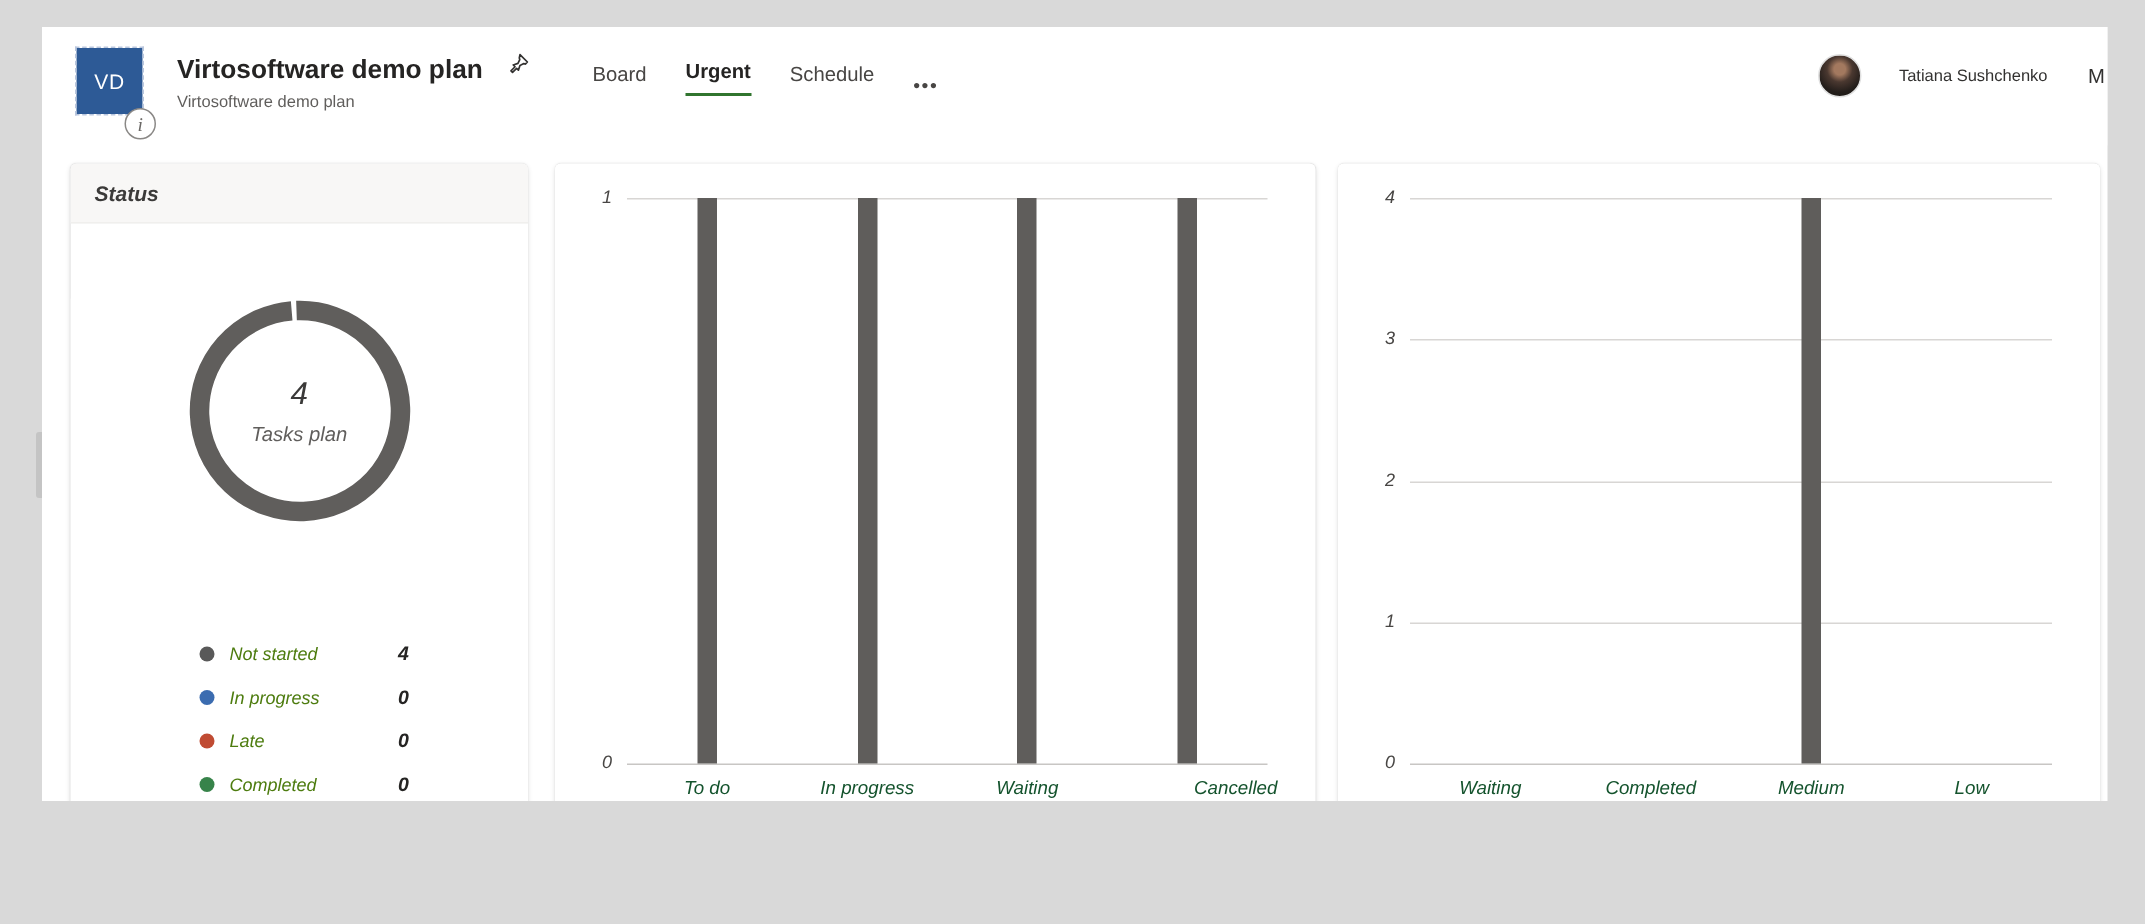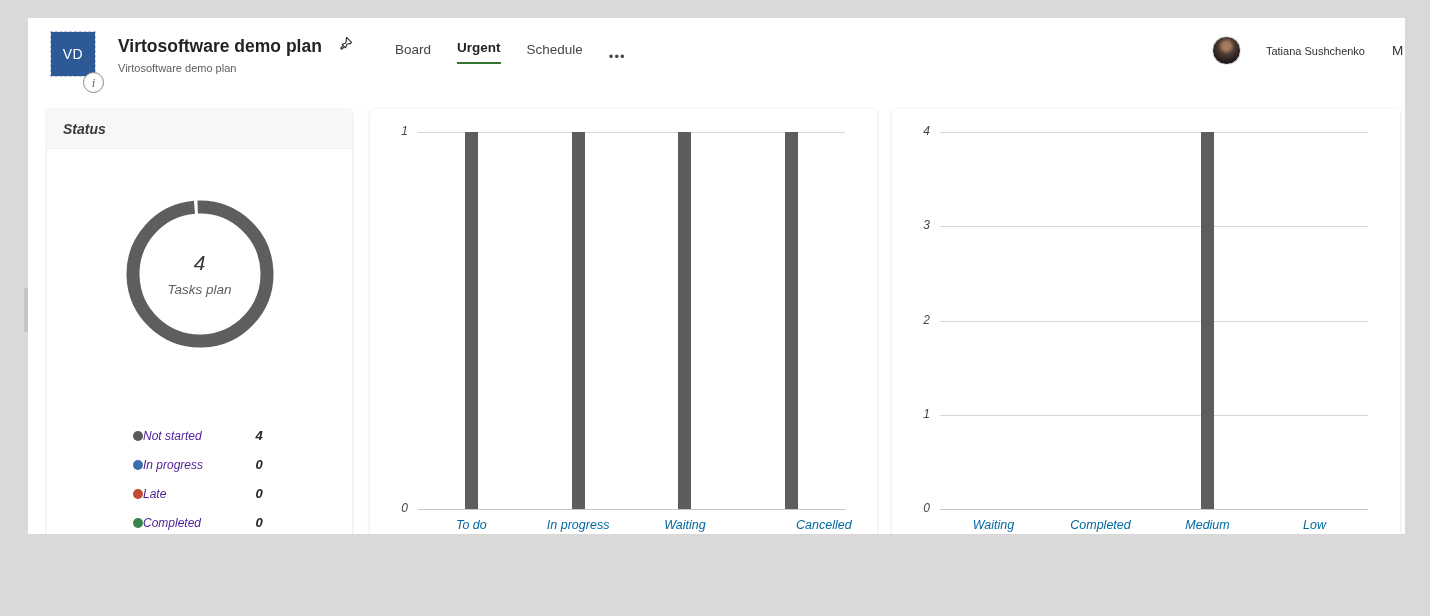--- a/index.html
+++ b/index.html
@@ -46,29 +46,29 @@
   .donut-wrap { position:relative; width:150px; height:150px; margin:50px auto 0; }
   .donut-center { position:absolute; inset:0; display:flex; flex-direction:column; align-items:center;
     justify-content:center; gap:7px; pointer-events:none; }
   .donut-value { font-size:21px; color:#3b3a39; }
   .donut-label { font-size:13.5px; color:#605e5c; }
 
   
   .legend { margin-top:72px; padding-left:86px; }
   .lg-row { display:flex; align-items:center; height:29px; }
   .lg-dot { width:10px; height:10px; border-radius:50%; flex:0 0 10px; }
-  .lg-label { font-size:12px; color:#4c1d95; margin-left:0; width:105px; }
+  .lg-label { font-size:12px; color:#4d7c0f; margin-left:10px; width:105px; }
   .lg-value { font-size:13px; font-weight:700; color:#252423; width:22px; text-align:center; }
 
   
   .gridline { position:absolute; height:1px; background:#d8d6d4; }
   .gridline.base { background:#c8c6c4; }
   .ytick { position:absolute; width:38px; text-align:right; font-size:12px; color:#484644; }
   .bar { position:absolute; width:13px; }
-  .xlabel { position:absolute; width:120px; text-align:center; font-size:12.5px; color:#0369a1; }
+  .xlabel { position:absolute; width:120px; text-align:center; font-size:12.5px; color:#14532d; }
 </style>
 </head>
 <body>
 
 <div class="page">
   <div class="left-notch"></div>
 
   <div class="app">
 
     <div class="hdr">

